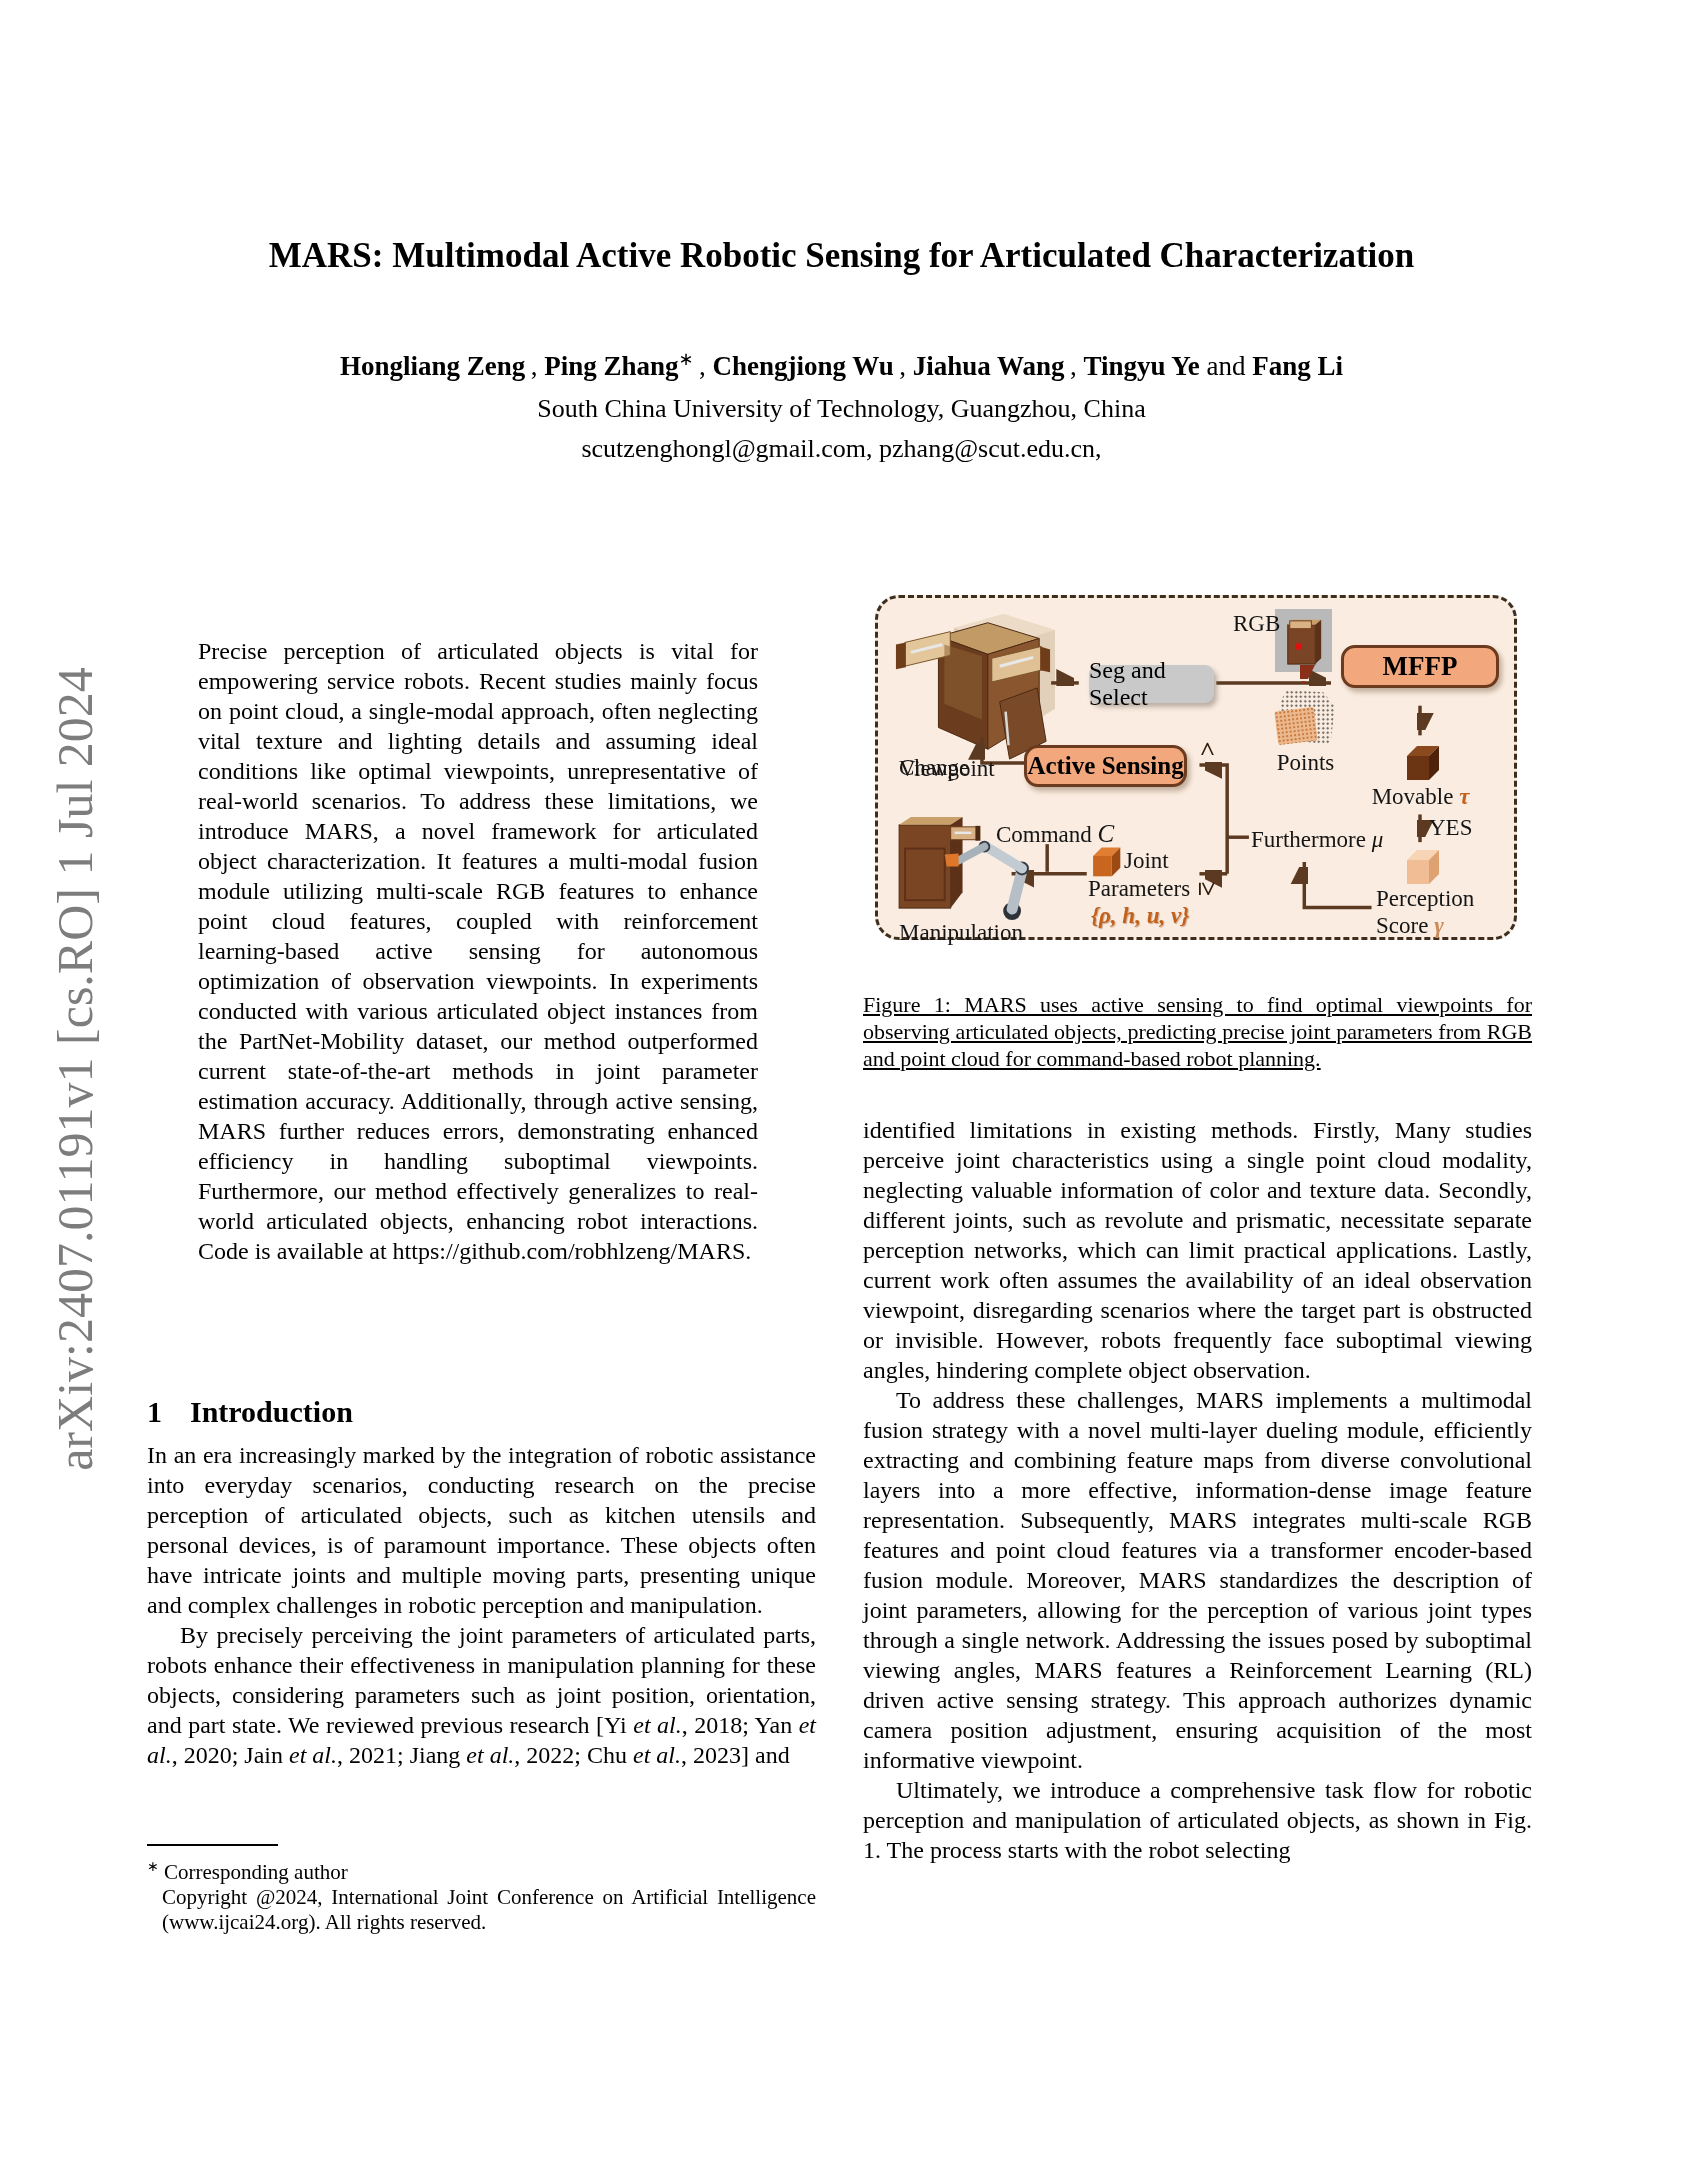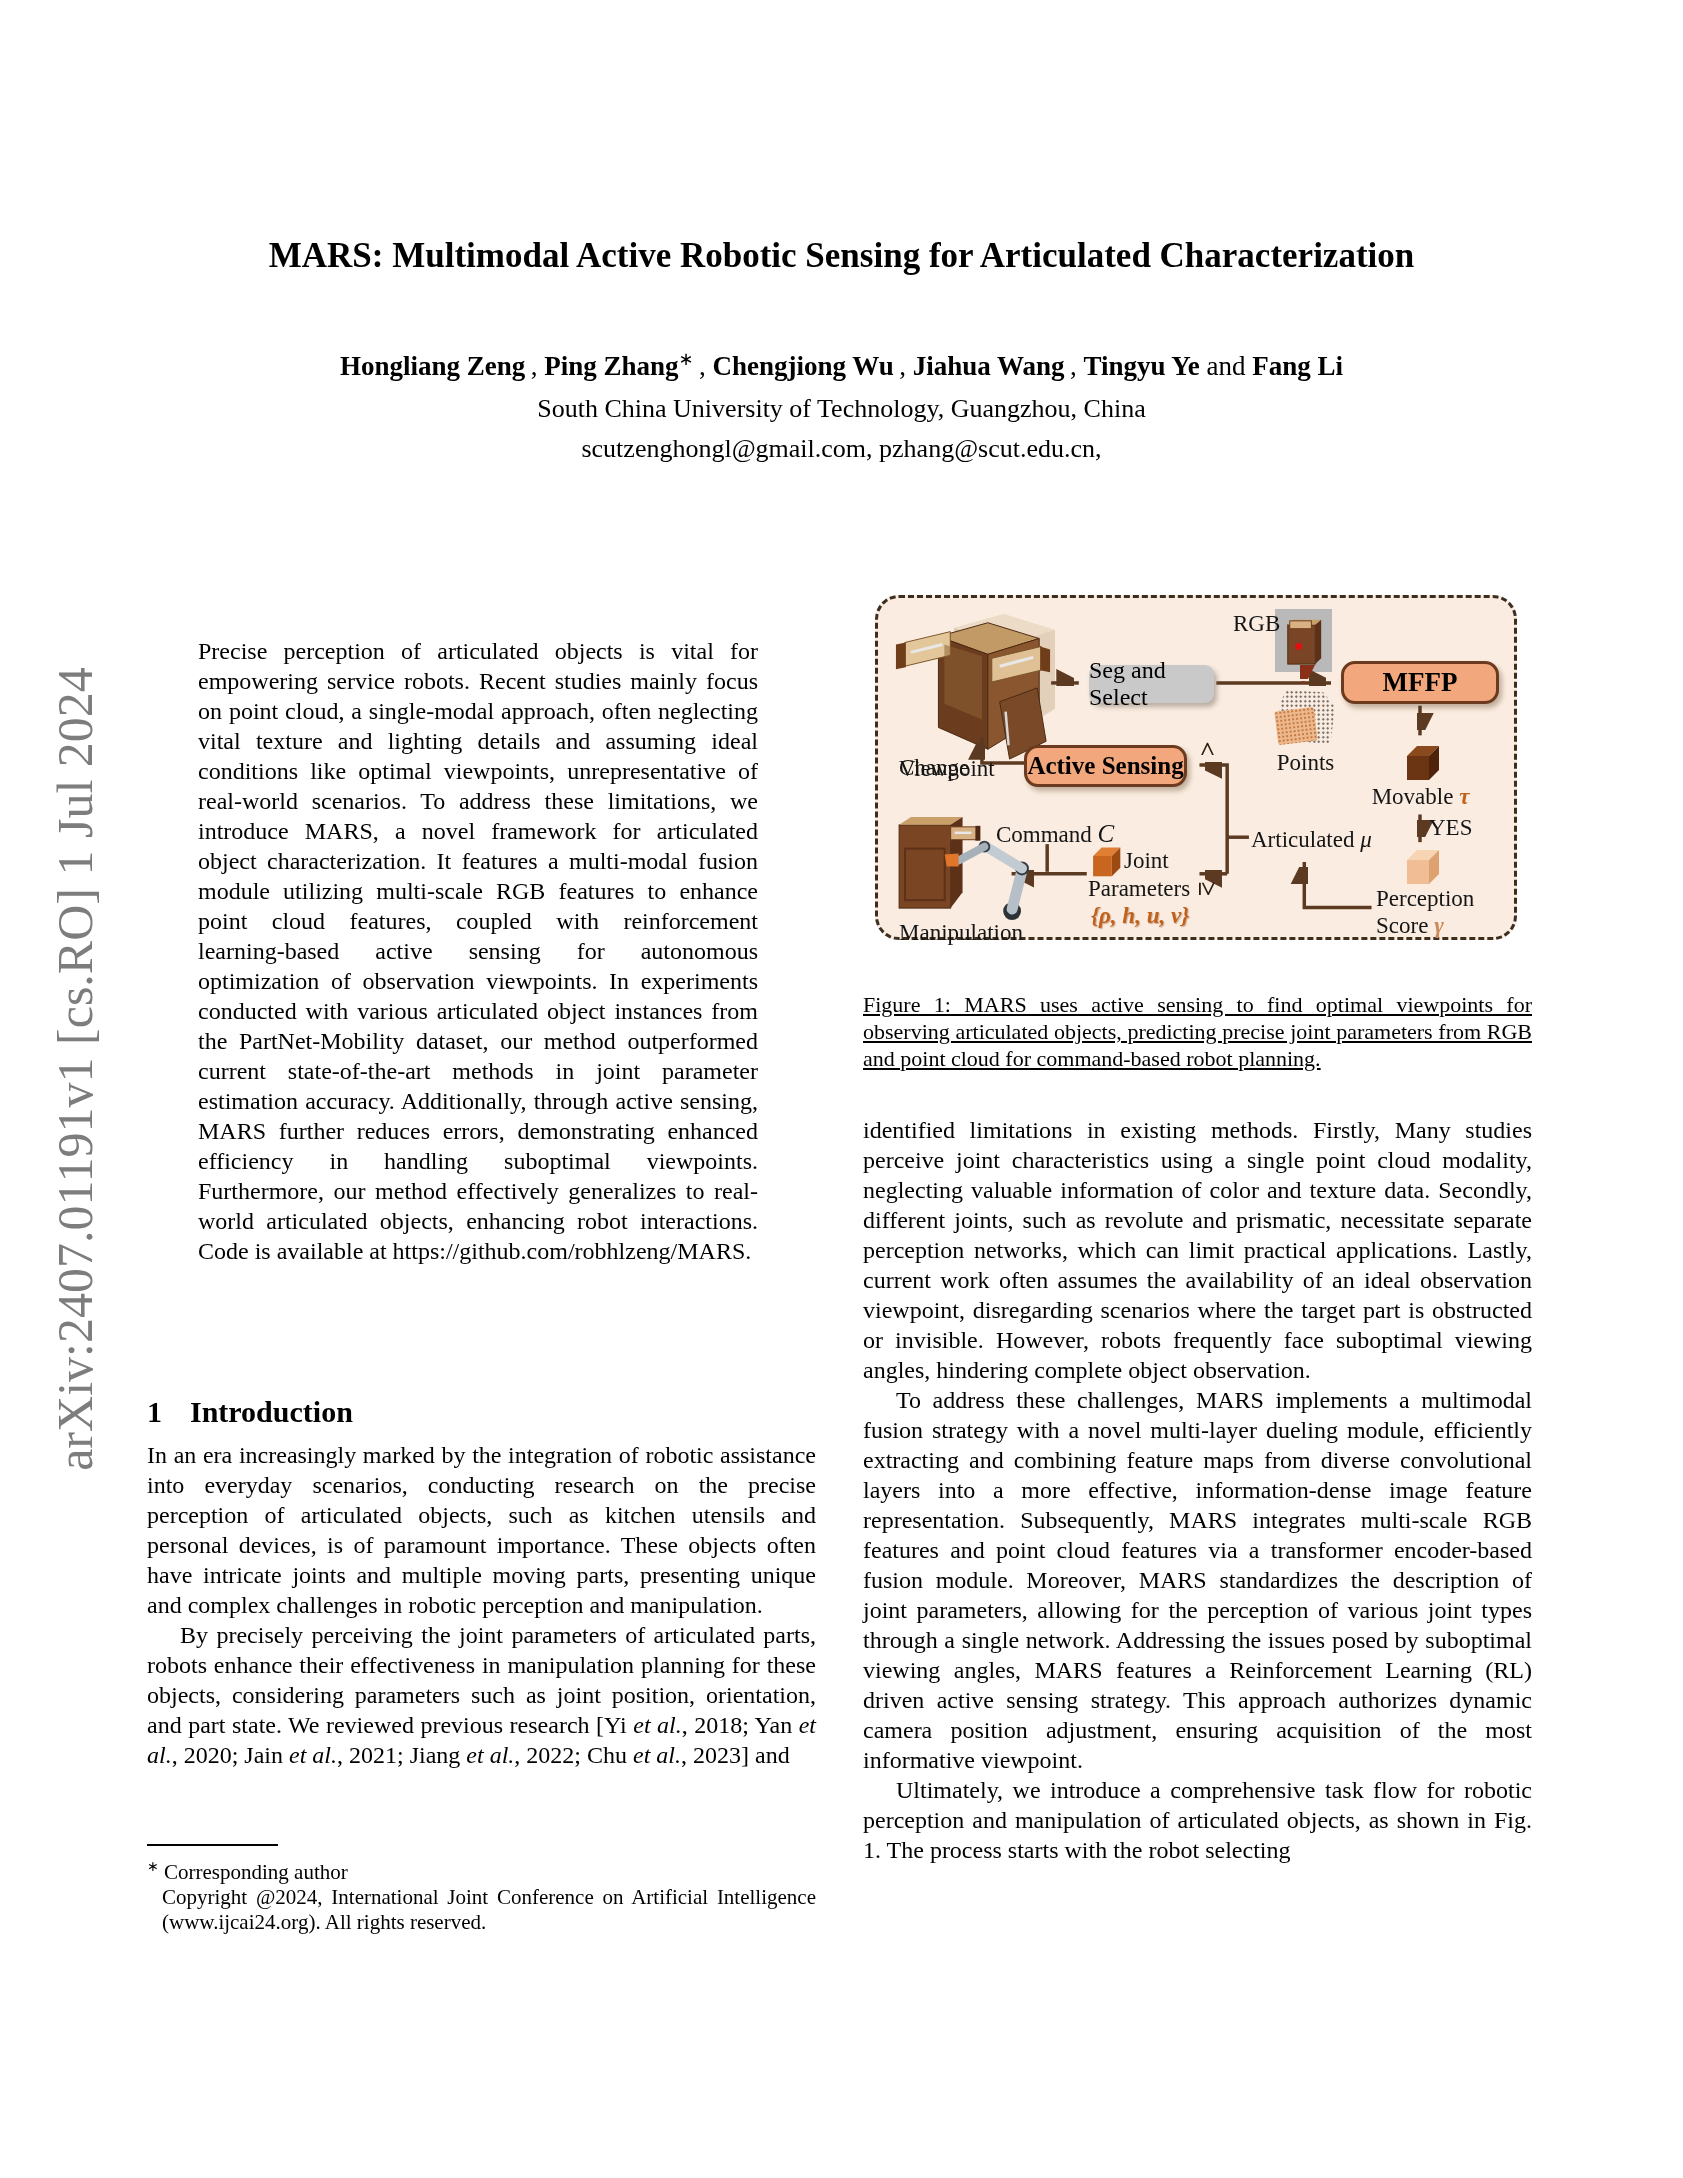--- a/index.html
+++ b/index.html
@@ -200,21 +200,21 @@
         <path d="M226,288 H150" marker-end="url(#ah)"></path>
         <path d="M186,258 V286"></path>
         <path d="M163,176 H120 V150" marker-end="url(#ah)"></path>
       </g>
       <path d="M445,84 V96" stroke="#8a3018" stroke-width="3" stroke-dasharray="5,4" fill="none" marker-end="url(#ahr)"></path>
     </svg>
 
     <div class="node node-gray fig-el" style="left:226px; top:76px; width:125px; height:38px;">
       <span>Seg and Select</span>
     </div>
-    <div class="node node-orange fig-el" style="left:478px; top:72px; width:158px; height:43px; font-size:27px;">
+    <div class="node node-orange fig-el" style="left:478px; top:56px; width:158px; height:43px; font-size:27px;">
       <span>MFFP</span>
     </div>
     <div class="node node-orange fig-el" style="left:161px; top:156px; width:163px; height:42px; font-size:25px;">
       <span>Active Sensing</span>
     </div>
 
     <svg class="fig-el" style="left:540px; top:153px;" width="36" height="40" viewBox="0 0 36 40">
       <polygon points="4,14 14,4 36,4 26,14" fill="#8a4a1e"></polygon>
       <polygon points="26,14 36,4 36,28 26,38" fill="#4e2309"></polygon>
       <rect x="4" y="14" width="22" height="24" fill="#6b3413"></rect>
@@ -255,21 +255,21 @@
       <span>Movable</span>
       <span class="sym-orange" style="font-weight:bold;">τ</span>
     </div>
     <div class="fl" style="left:566px; top:226px;">YES</div>
     <div class="fl" style="left:513px; top:297px;">Perception</div>
     <div class="fl" style="left:513px; top:324px;">
       <span>Score</span>
       <span class="sym-tan" style="font-weight:bold;">γ</span>
     </div>
     <div class="fl" style="left:388px; top:238px;">
-      <span>Articulated</span>
+      <span>Furthermore</span>
       <span class="sym-dark">μ</span>
     </div>
     <div class="fl" style="left:133px; top:231px;">
       <span>Command</span>
       <span class="sym-dark" style="font-size:25px;">C</span>
     </div>
     <div class="fl" style="left:261px; top:259px;">Joint</div>
     <div class="fl" style="left:225px; top:287px;">Parameters</div>
     <div class="fl params-set" style="left:228px; top:314px;">{ρ, h, u, v}</div>
     <div class="fl" style="left:337px; top:145px;">

